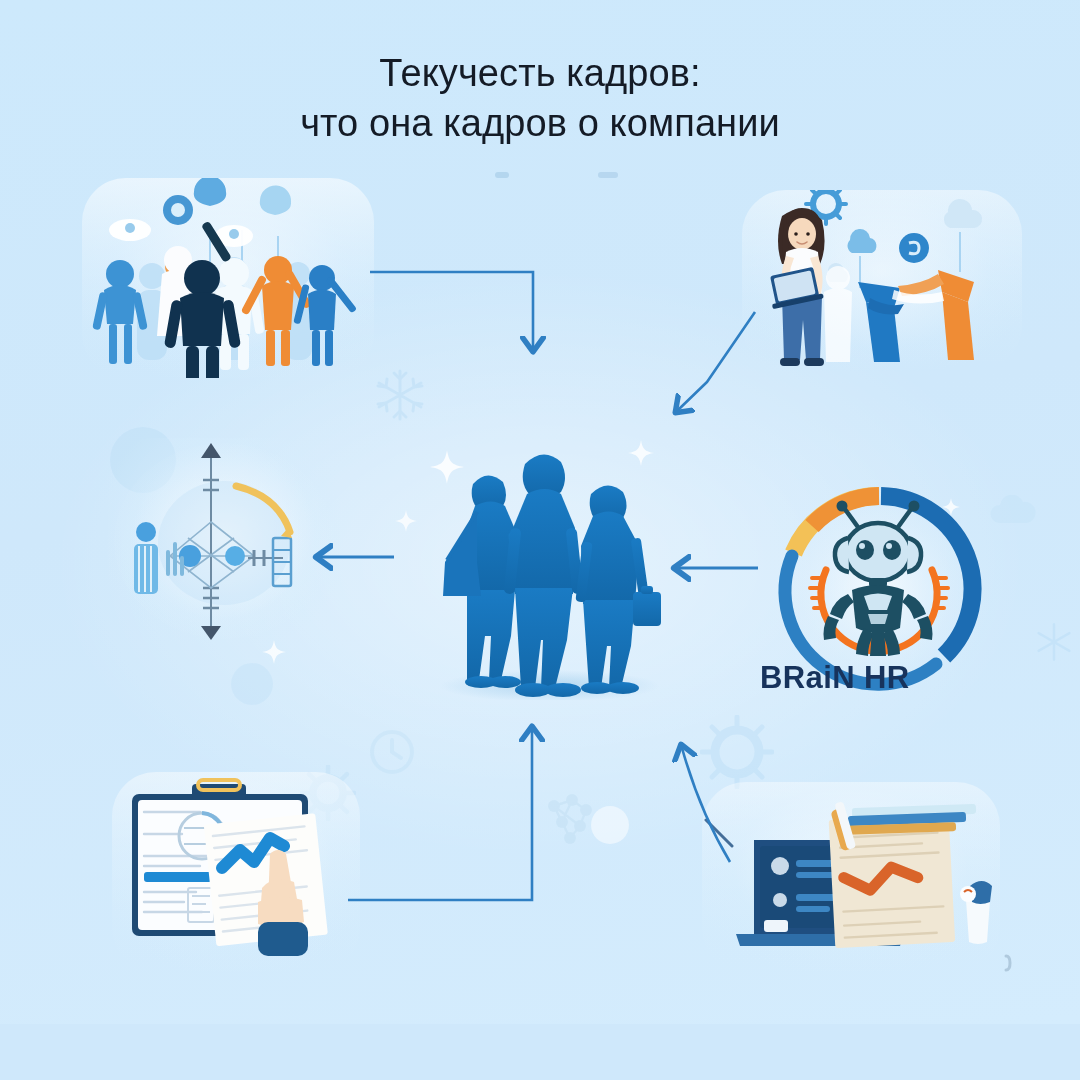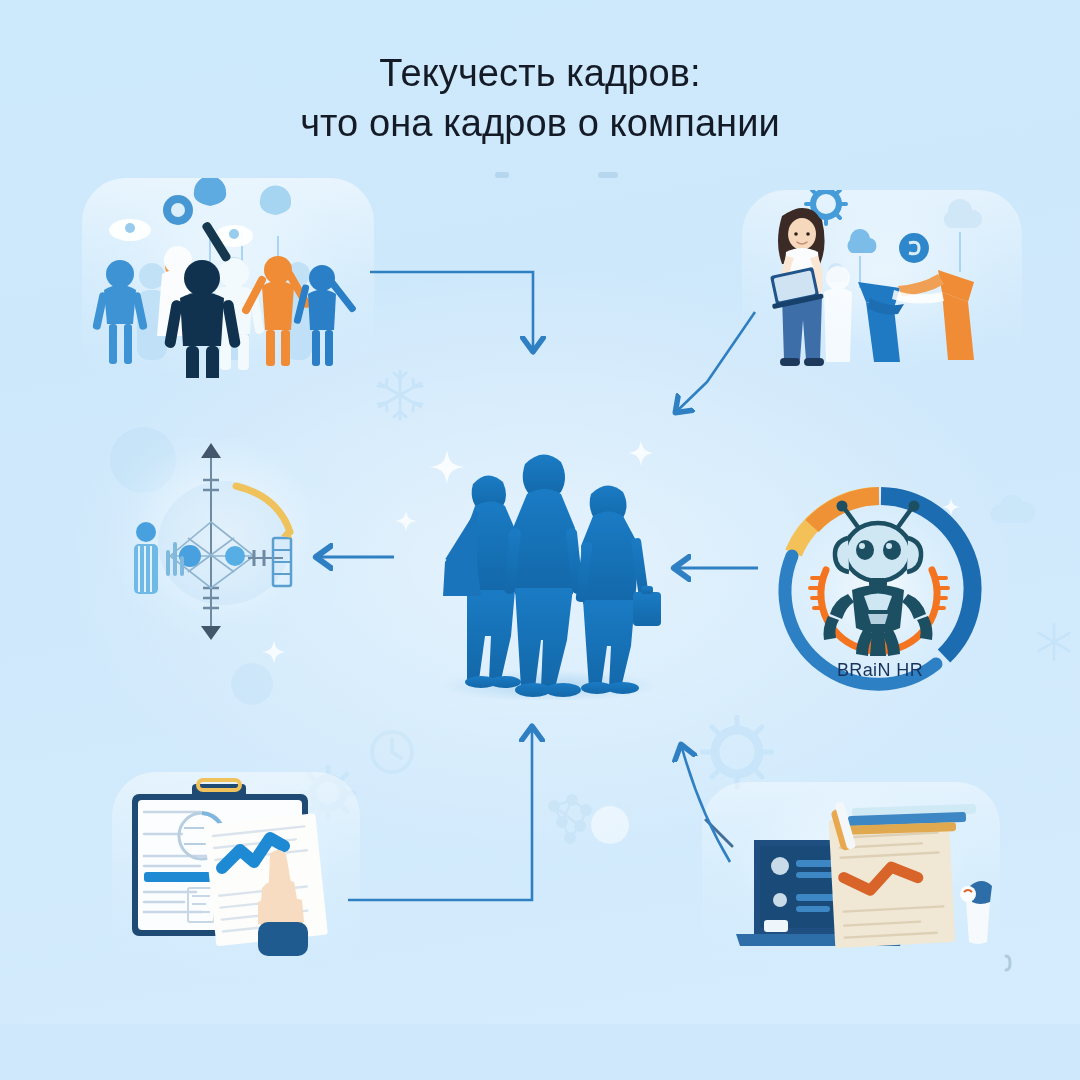--- a/index.html
+++ b/index.html
@@ -54,24 +54,24 @@
   
   .logo-wrap {
     position: absolute;
     left: 768px; top: 478px;
     width: 222px; height: 222px;
   }
   .logo-label {
     position: absolute;
     left: 760px; top: 660px;
     width: 240px;
-    text-align: center;
+    text-align: left;
     color: #17335c;
-    font-size: 18px;
-    font-weight: 400;
+    font-size: 31px;
+    font-weight: 700;
     letter-spacing: 0.4px;
   }
 
   .wm {
     position: absolute;
     right: 58px; bottom: 48px;
     width: 26px; height: 26px;
     opacity: .35;
   }
 </style>

